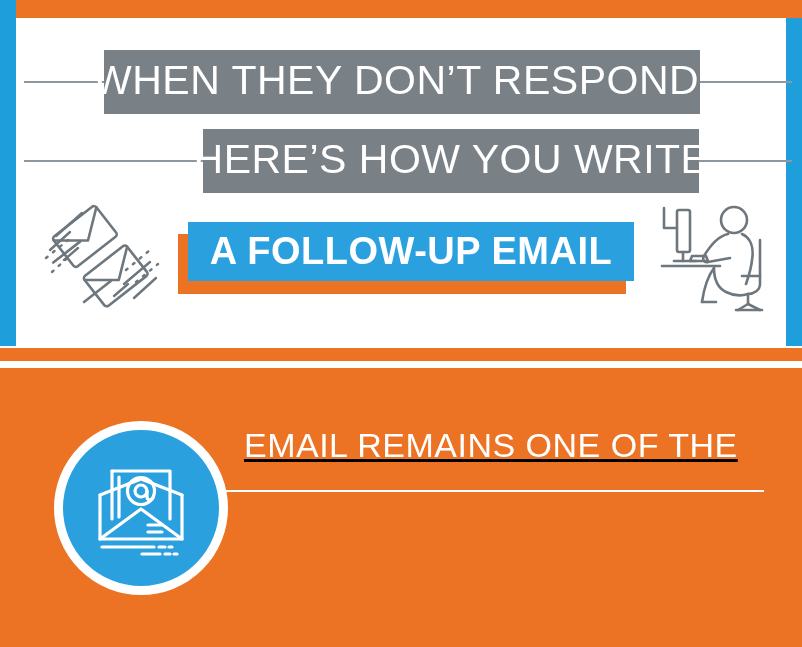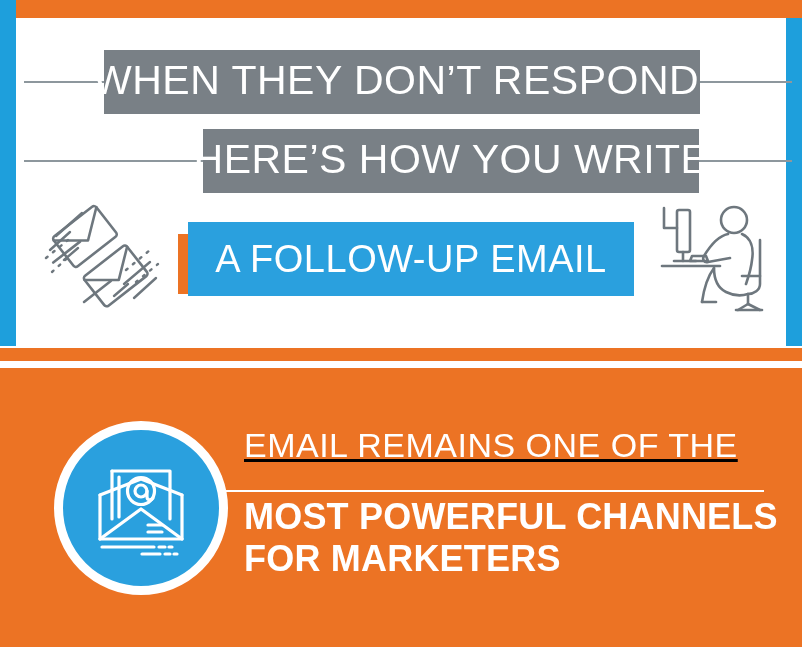--- a/index.html
+++ b/index.html
@@ -95,28 +95,28 @@
   }
   .cta-shadow {
     position: absolute;
     left: 0; top: 12px;
     width: 448px; height: 60px;
     background: #ec7324;
   }
   .cta-plate {
     position: absolute;
     left: 10px; top: 0;
-    width: 446px; height: 74px;
+    width: 446px; height: 59px;
     background: #2aa0de;
     color: #ffffff;
     display: flex;
     align-items: center;
     justify-content: center;
     font-size: 38px;
-    font-weight: 400;
+    font-weight: 700;
     letter-spacing: 0.5px;
     white-space: nowrap;
   }
 
   
   .icon-envelopes {
     position: absolute;
     left: 38px; top: 196px;
     width: 128px; height: 128px;
   }
@@ -295,18 +295,14 @@
         <path d="M79 101 H84"></path>
         <path d="M88 101 H91"></path>
       </svg>
     </div>
   </div>
 
   <div class="lower-text">
     <div class="lower-kicker">EMAIL REMAINS ONE OF THE</div>
   </div>
 
-  <div class="lower-headline">
-    <div>MOST POWERFUL CHANNELS</div>
-    <div>FOR MARKETERS</div>
-  </div>
 
 </div>
 
 </body></html>

